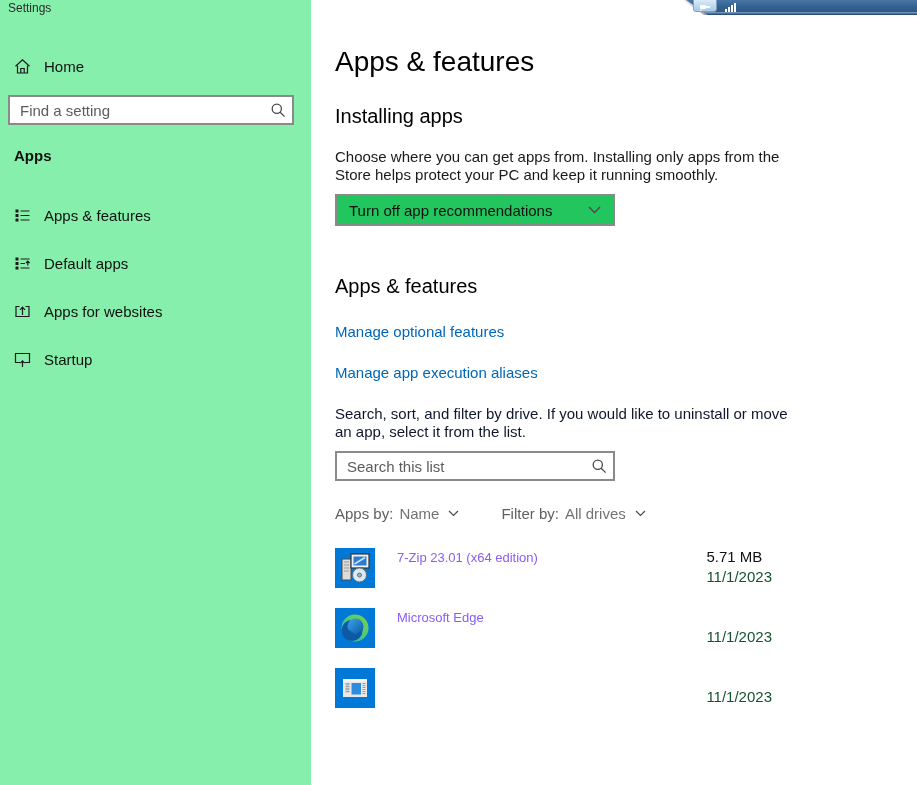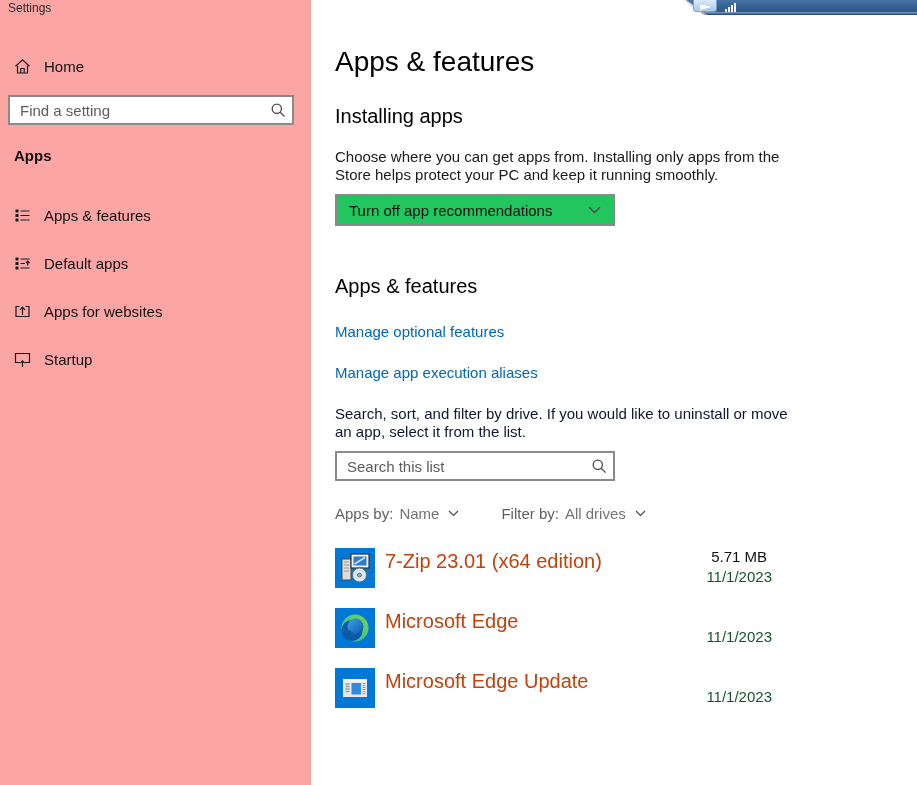--- a/index.html
+++ b/index.html
@@ -2,21 +2,21 @@
 <html><head>
 <meta charset="utf-8">
 <style>
   html,body{margin:0;padding:0;}
   body{
     width:917px;height:785px;position:relative;overflow:hidden;
     background:#ffffff;font-family:"Liberation Sans",sans-serif;
     -webkit-font-smoothing:antialiased;
   }
   
-  .sidebar{position:absolute;left:0;top:0;width:311px;height:785px;background:#fca5a5;padding-left:31px;}
+  .sidebar{position:absolute;left:0;top:0;width:311px;height:785px;background:#86efac;padding-left:31px;}
   .win-title{position:absolute;left:8px;top:1px;font-size:12px;color:#2b2b2b;}
   .home-row{position:absolute;left:0;top:50px;width:100%;height:32px;display:flex;align-items:center;padding-left:14px;box-sizing:border-box;cursor:pointer;}
   .home-row svg,.nav-item svg{width:17px;height:17px;flex:none;}
   .home-label,.nav-label{margin-left:13px;font-size:15px;color:#111;}
   .sb-search{position:absolute;left:8px;top:95px;width:286px;height:30px;}
   .tb{width:100%;height:100%;box-sizing:border-box;border:2px solid #8a8a8a;background:#fff;
       font-family:"Liberation Sans",sans-serif;font-size:15px;color:#111;padding:0 30px 0 10px;outline:none;}
   .tb::placeholder{color:#5c5c5c;opacity:1;}
   .glyph-search{position:absolute;right:8px;top:7px;width:16px;height:16px;pointer-events:none;}
   .sb-section{position:absolute;left:14px;top:147px;font-size:15px;font-weight:bold;color:#111;}
@@ -36,22 +36,22 @@
   .link1{margin-top:25px;} .link2{margin-top:24px;}
   .list-search{position:relative;margin-top:10px;width:280px;height:30px;}
   .sortrow{margin-top:25px;display:flex;align-items:center;font-size:15px;line-height:15px;}
   .dimlbl{color:#5f5f5f;}
   .sortval{color:#737373;margin-left:6px;display:inline-flex;align-items:center;cursor:pointer;}
   .sortval svg{margin-left:9px;}
   .filtergrp{margin-left:42px;}
   .applist{margin-top:27px;width:437px;}
   .app-row{display:flex;align-items:flex-start;height:40px;margin-bottom:20px;cursor:pointer;}
   .tile{width:40px;height:40px;flex:none;position:relative;overflow:hidden;}
-  .app-name{margin-left:10px;font-size:20px;color:#c2410c;padding-top:2px;}
-  .app-meta{margin-left:auto;text-align:center;}
+  .app-name{margin-left:22px;font-size:13px;color:#8b5cf6;padding-top:2px;}
+  .app-meta{margin-left:auto;text-align:left;}
   .app-size{font-size:15px;color:#111;line-height:17px;height:20px;}
   .app-date{font-size:15px;color:#14532d;line-height:18px;}
   
   .rdp{position:absolute;top:0;left:683px;right:0;height:15px;}
   .rdp-body{position:absolute;left:0;right:0;top:0;bottom:0;
     background:linear-gradient(180deg,#4a76a8 0%,#35618f 45%,#2d5380 100%);
     clip-path:polygon(3px 0,100% 0,100% 100%,25px 100%);}
   .rdp-body::after{content:"";position:absolute;left:20px;right:0;bottom:0;height:3px;
     background:linear-gradient(180deg,#7da6d2 0%,#1f3e63 100%);}
   .rdp-edge{position:absolute;left:0;top:0;width:30px;height:15px;
@@ -225,21 +225,20 @@
       <div class="tile">
         <svg width="40" height="40" viewBox="0 0 40 40">
           <rect width="40" height="40" fill="#0078d7"></rect>
           <rect x="8" y="11" width="24" height="18" fill="#e9e9e9"></rect>
           <rect x="8" y="11" width="24" height="2.5" fill="#f7f7f7"></rect>
           <path d="M10.5 16 H14.5 M10.5 18.5 H14.5 M10.5 21 H14.5 M10.5 23.5 H14.5" stroke="#9b9b9b" stroke-width="1.4"></path>
           <rect x="16.5" y="15" width="9.5" height="11.5" fill="#2f8be0"></rect>
           <path d="M27.5 15.5 H30.5 M27.5 17.5 H30.5 M27.5 19.5 H30.5 M27.5 21.5 H30.5 M27.5 23.5 H30.5 M27.5 25.5 H30.5" stroke="#9b9b9b" stroke-width="1.2"></path>
         </svg>
       </div>
-      <div class="app-name">Microsoft Edge Update</div>
       <div class="app-meta">
         <div class="app-size"></div>
         <div class="app-date">11/1/2023</div>
       </div>
     </div>
 
   </div>
 </div>
 
 <div class="rdp">

